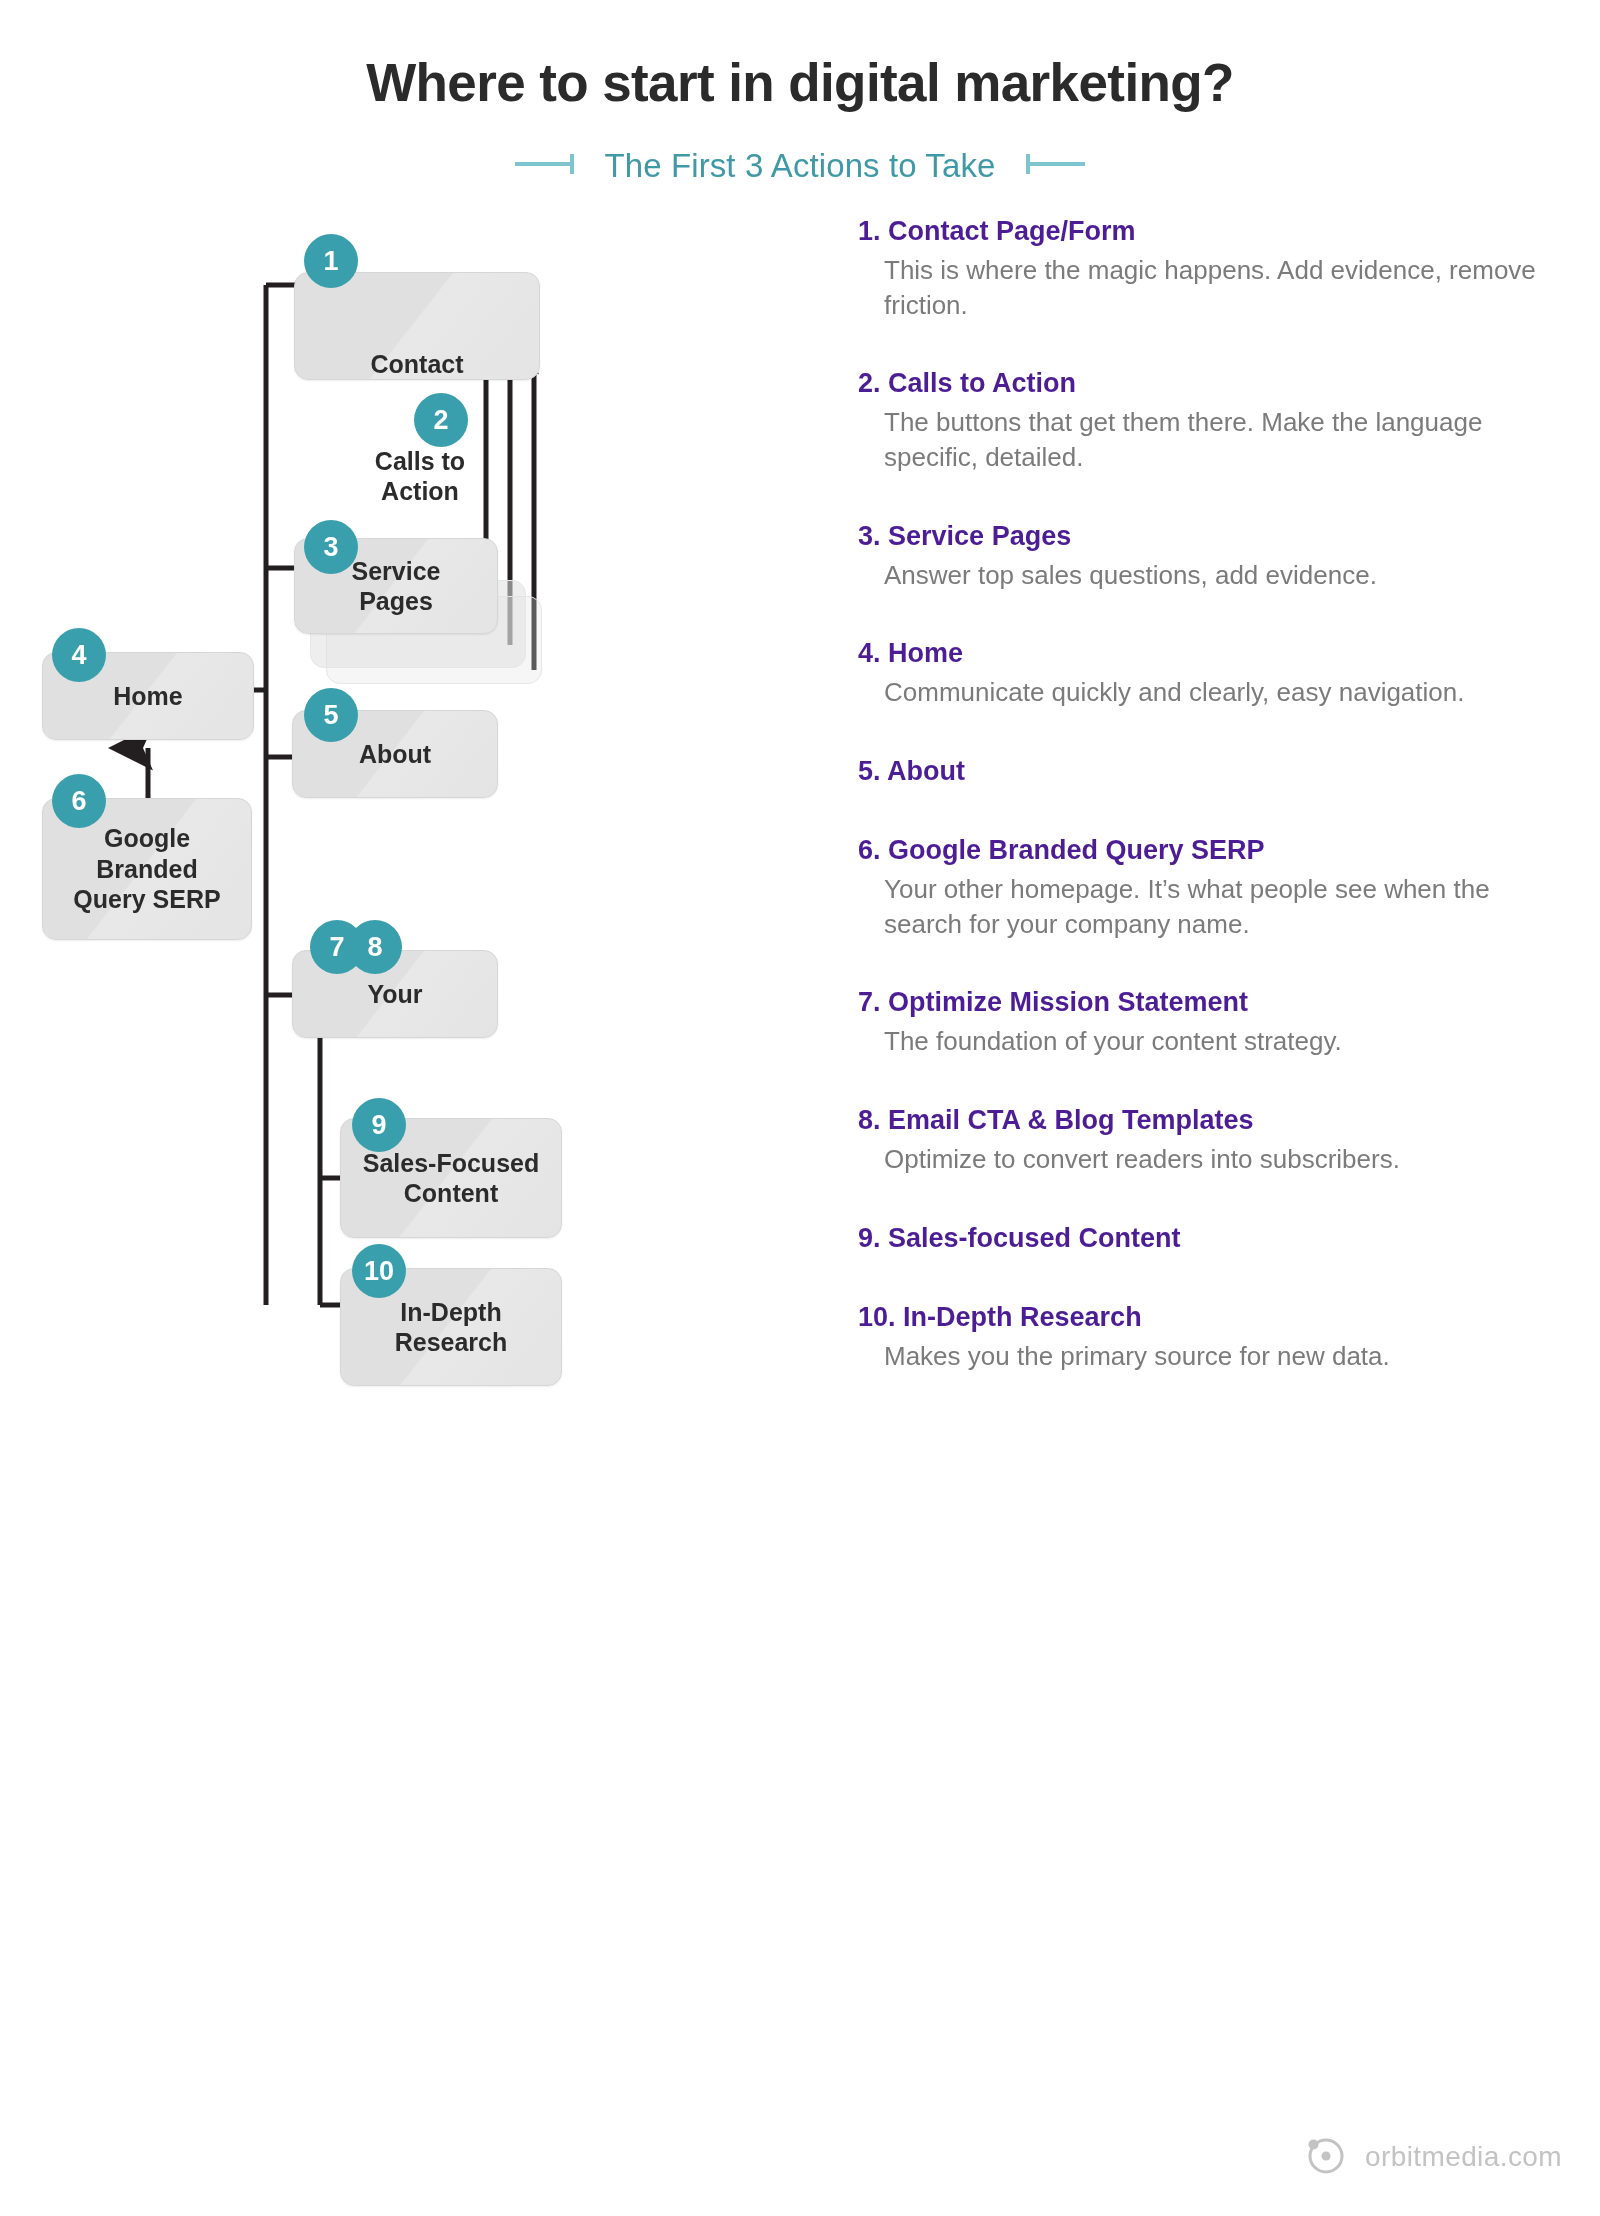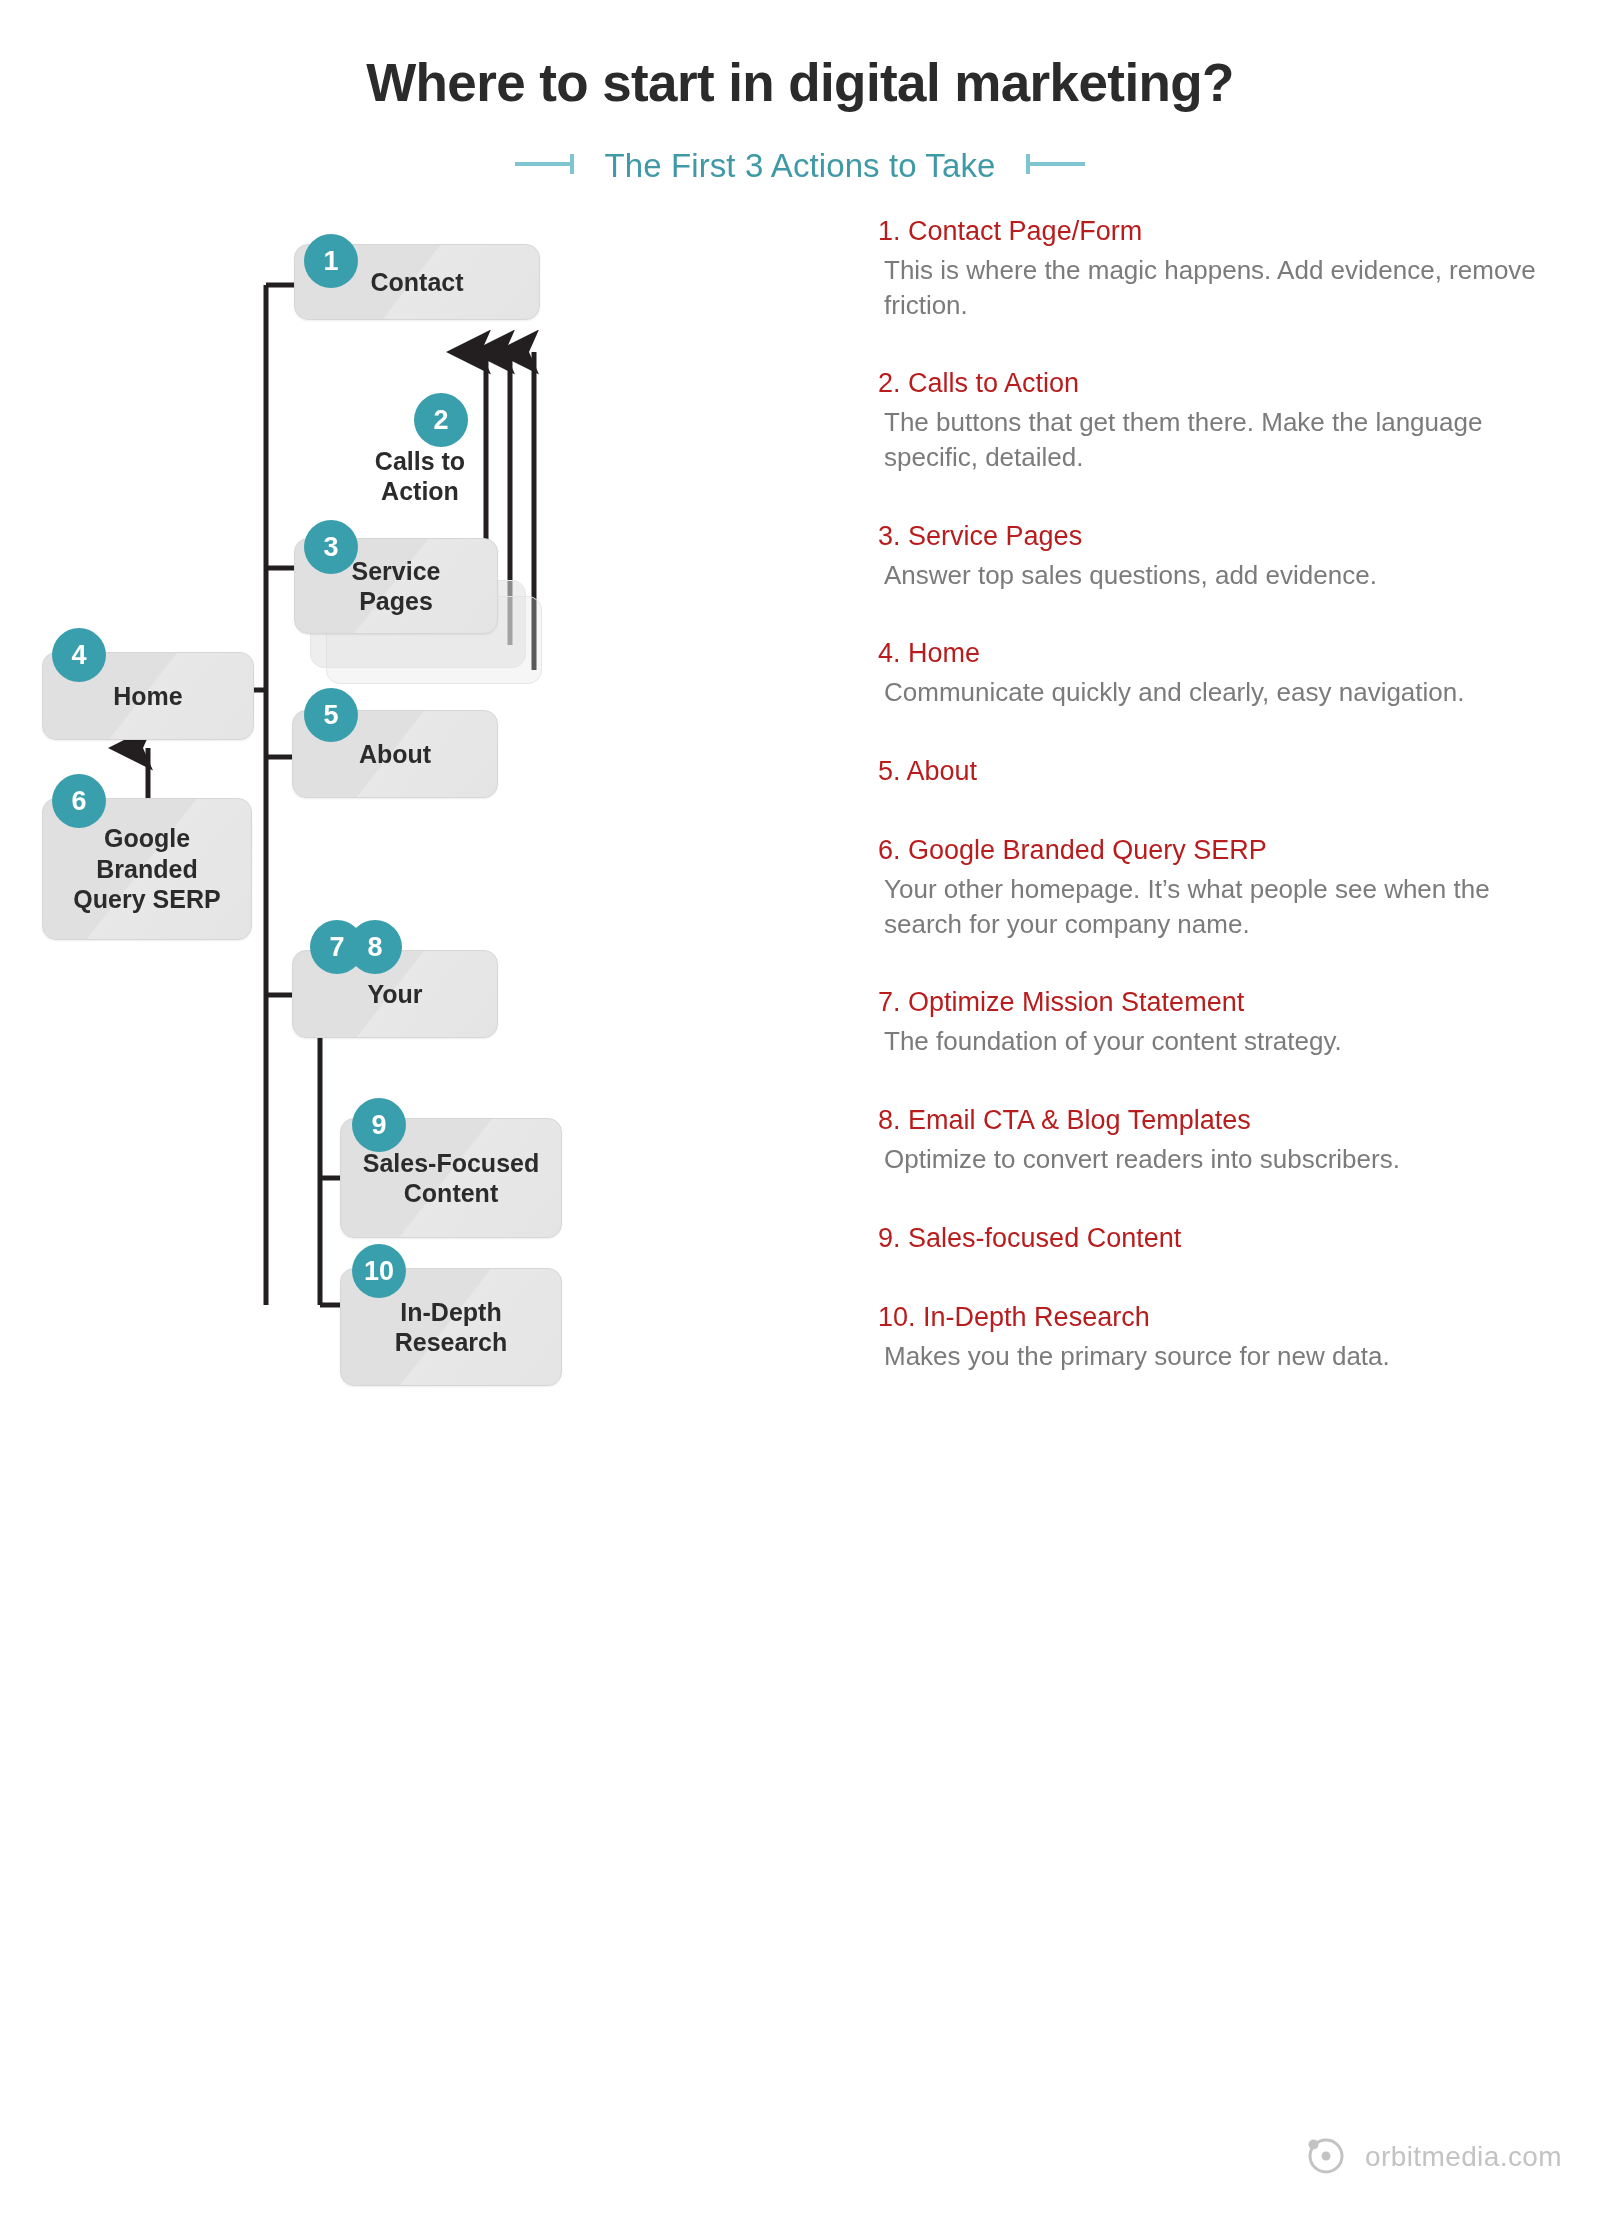--- a/index.html
+++ b/index.html
@@ -130,25 +130,24 @@
     position: absolute;
     left: 858px;
     top: 14px;
     width: 700px;
   }
 
   .step { margin-bottom: 44px; }
 
   .step-title {
     font-size: 27px;
-    font-weight: normal;
-    color: #b91c1c;
+    font-weight: bold;
+    color: #4c1d95;
     line-height: 1.3;
     margin-bottom: 4px;
-    margin-left: 20px;
   }
 
   .step-desc {
     font-size: 26px;
     color: #7b7b7b;
     line-height: 1.33;
     padding-left: 26px;
   }
 
   
@@ -215,21 +214,21 @@
       <path d="M320,978 L348,978" stroke="#231f20" stroke-width="5" fill="none"></path>
       <path d="M320,1105 L348,1105" stroke="#231f20" stroke-width="5" fill="none"></path>
 
       <path d="M486,408 L486,152" stroke="#231f20" stroke-width="5" fill="none" marker-end="url(#arrow)"></path>
       <path d="M510,445 L510,152" stroke="#231f20" stroke-width="5" fill="none" marker-end="url(#arrow)"></path>
       <path d="M534,470 L534,152" stroke="#231f20" stroke-width="5" fill="none" marker-end="url(#arrow)"></path>
 
       <path d="M148,600 L148,548" stroke="#231f20" stroke-width="5" fill="none" marker-end="url(#arrow)"></path>
     </svg>
 
-    <div class="node" style="left:294px; top:44px; width:246px; height:76px;">
+    <div class="node" style="left:294px; top:72px; width:246px; height:108px;align-items:flex-end;">
       <span class="node-label">Contact</span>
     </div>
     <div class="badge" style="left:304px; top:34px;">
       <span>1</span>
     </div>
 
     <div class="textnode" style="left:340px; top:240px; width:160px; height:72px;">
       <span class="node-label" style="white-space:pre-line;">Calls to
 Action</span>
     </div>

